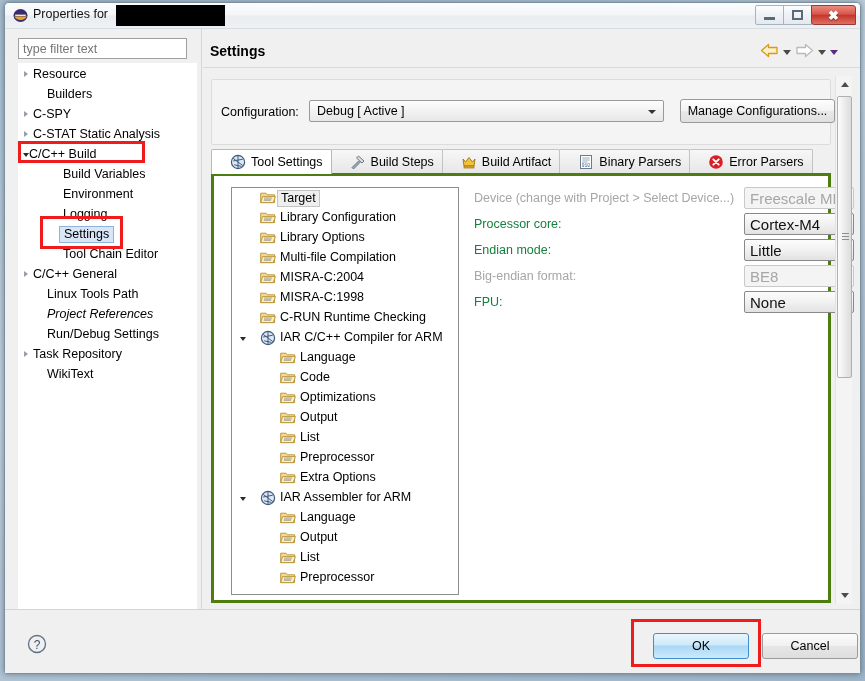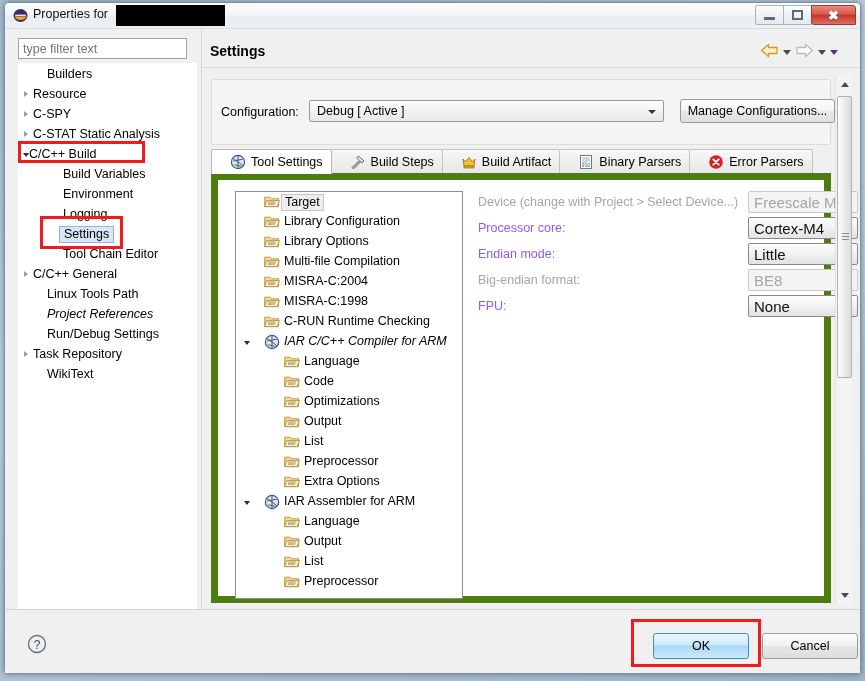--- a/index.html
+++ b/index.html
@@ -182,42 +182,42 @@
     background: #fff;
     border-color: #b9b9b9;
     position: relative; z-index: 3;
   }
   .tab .ticon { width: 16px; height: 16px; margin-right: 5px; flex: 0 0 16px; }
 
   .tab-body {
     position: absolute; left: 8px; top: 144px;
     width: 620px; height: 430px;
     background: #fff;
-    border: 7px solid #4d7c0f;
+    border: 3px solid #4d7c0f;
   }
 
   
   .tool-tree {
     position: absolute; left: 17px; top: 11px;
     width: 228px; height: 408px;
     background: #fff;
     border: 1px solid #8d8d8d;
     overflow: hidden;
   }
   .tt-row { position: relative; height: 20px; font-size: 12.5px; color: #000; white-space: nowrap; }
   .tt-row .lbl { position: absolute; top: 2px; }
   .tt-sel { background: #eeeeee; border: 1px solid #c4c4c4; padding: 0 3px; margin-left: -3px; line-height: 15px; }
   .folder-icon { position: absolute; width: 16px; height: 15px; top: 2px; }
   .wrench-icon { position: absolute; width: 16px; height: 16px; top: 2px; }
   .tt-arrow { position: absolute; width: 0; height: 0; border-top: 4.5px solid #2b2b2b; border-left: 3.5px solid transparent; border-right: 3.5px solid transparent; top: 9px; }
 
   
   .form-area { position: absolute; left: 252px; top: 11px; width: 356px; height: 408px; }
   .form-row { position: relative; height: 26px; }
-  .form-row .flabel { position: absolute; left: 8px; top: 4px; font-size: 12.5px; color: #8b5cf6; }
+  .form-row .flabel { position: absolute; left: 8px; top: 4px; font-size: 12.5px; color: #15803d; }
   .form-row .flabel.dim { color: #a6a6a6; }
   .field {
     position: absolute; left: 278px; top: 0;
     width: 110px; height: 22px;
     border: 1px solid #888;
     border-radius: 2px;
     background: linear-gradient(180deg,#fcfcfc 0%,#f0f0f0 55%,#e2e2e2 100%);
     font-size: 15px; color: #111;
     padding: 2px 5px;
     overflow: hidden;
@@ -314,27 +314,27 @@
       </div>
     </div>
   </div>
 
   <div class="content">
 
     <input class="filter-box" type="text" placeholder="type filter text" style="">
 
     <div class="tree-panel" id="tree-panel">
         <div class="tree-row">
-          <span class="tree-label" style="left: 28px;">Builders</span>
-        </div>
-        <div class="tree-row">
           <span class="tw" style="left: 0px;">
             <span class="arrow-collapsed"></span>
           </span>
           <span class="tree-label" style="left: 14px;">Resource</span>
+        </div>
+        <div class="tree-row">
+          <span class="tree-label" style="left: 28px;">Builders</span>
         </div>
         <div class="tree-row">
           <span class="tw" style="left: 0px;">
             <span class="arrow-collapsed"></span>
           </span>
           <span class="tree-label" style="left: 14px;">C-SPY</span>
         </div>
         <div class="tree-row">
           <span class="tw" style="left: 0px;">
             <span class="arrow-collapsed"></span>
@@ -516,21 +516,21 @@
                   <path d="M4.2 8.0 L12.0 8.0 M4.0 9.2 L11.4 9.2 M3.7 10.4 L10.9 10.4" stroke="#8c8c8c" stroke-width="0.7"></path>
                 </svg></span>
               <span class="lbl" style="left: 48px;">C-RUN Runtime Checking</span>
             </div>
             <div class="tt-row">
               <span class="tt-arrow" style="left: 8px;"></span>
               <span class="wrench-icon" style="left: 28px;"><svg width="16" height="16" viewBox="0 0 16 16">
                   <circle cx="8" cy="8" r="6.6" fill="#dfe8f2" stroke="#3d5a80" stroke-width="1.2"></circle>
                   <path d="M3.2 4.4 L12.8 11.6 M3.2 7.0 L12.8 5.2 M4.2 10.8 L11.4 12.4 M8 1.6 L8 14.4" stroke="#3d5a80" stroke-width="1"></path>
                 </svg></span>
-              <span class="lbl" style="left: 48px; font-style: italic;">IAR C/C++ Compiler for ARM</span>
+              <span class="lbl" style="left: 48px;">IAR C/C++ Compiler for ARM</span>
             </div>
             <div class="tt-row">
               <span class="folder-icon" style="left: 48px;"><svg width="16" height="15" viewBox="0 0 16 15">
                   <path d="M0.7 3.2 L6 3.2 L7.3 4.8 L14.6 4.8 L14.6 12.6 L0.7 12.6 Z" fill="#f6d98f" stroke="#b8912f" stroke-width="0.9"></path>
                   <path d="M2.6 6.6 L15.4 6.6 L13.2 12.6 L0.7 12.6 Z" fill="#fdf1cd" stroke="#b8912f" stroke-width="0.9"></path>
                   <path d="M4.2 8.0 L12.0 8.0 M4.0 9.2 L11.4 9.2 M3.7 10.4 L10.9 10.4" stroke="#8c8c8c" stroke-width="0.7"></path>
                 </svg></span>
               <span class="lbl" style="left: 68px;">Language</span>
             </div>
             <div class="tt-row">

